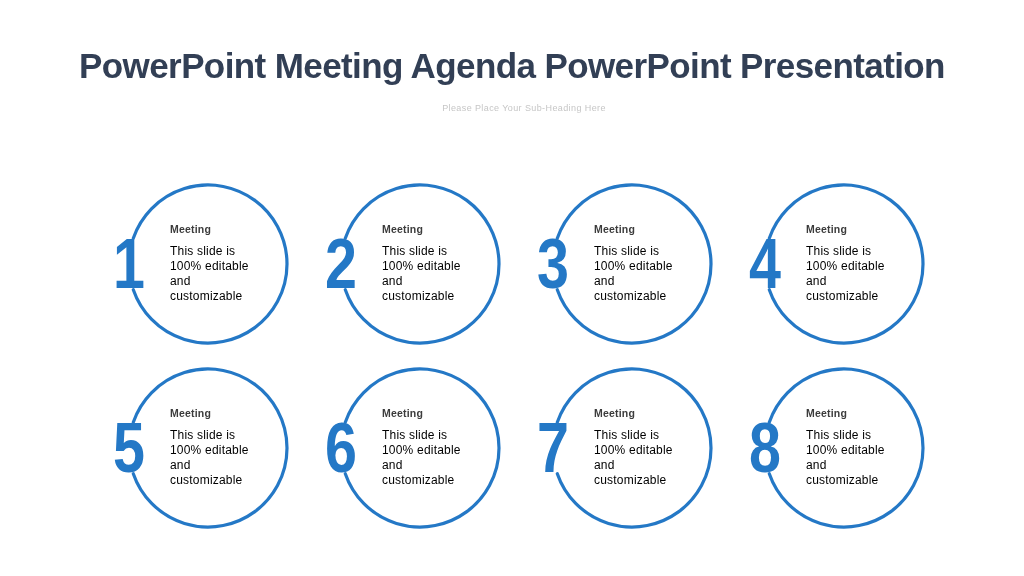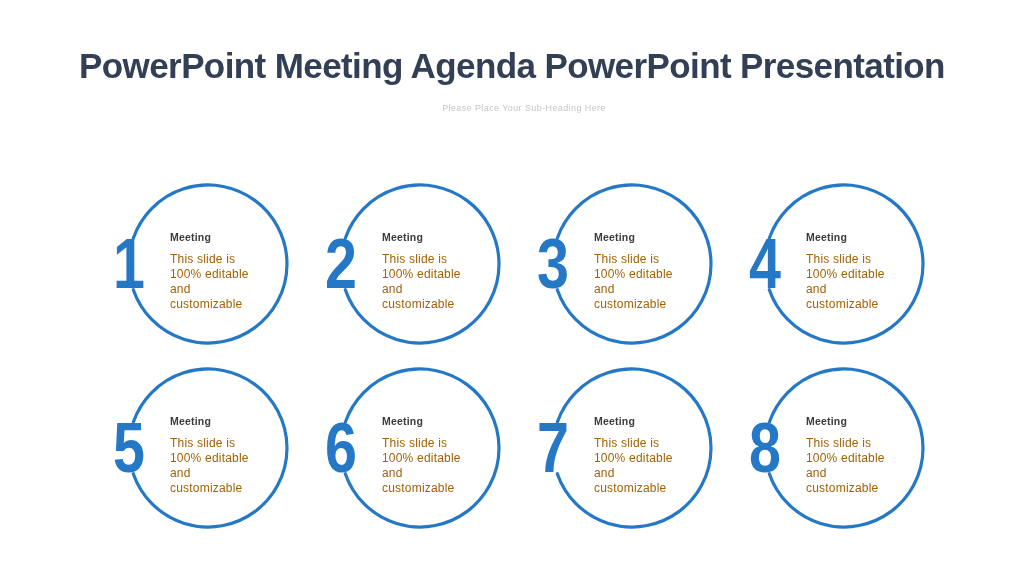--- a/index.html
+++ b/index.html
@@ -63,35 +63,35 @@
     transform: translate(-50%, -50%) scaleX(0.82);
     font-size: 70px;
     line-height: 1;
     font-weight: 700;
     color: #2478C6;
     white-space: nowrap;
   }
   .content {
     position: absolute;
     left: 47px;
-    top: 52px;
+    top: 44px;
     width: 96px;
   }
   .label {
     font-size: 10.5px;
     font-weight: 700;
     letter-spacing: 0.2px;
     color: #3C3C3C;
     margin: 0 0 9px 0;
   }
   .desc {
     font-size: 12px;
     line-height: 15px;
     letter-spacing: 0.2px;
-    color: #a16207;
+    color: #000000;
   }
 </style>
 </head>
 <body>
 
 <div class="slide">
 
   <div class="title">PowerPoint Meeting Agenda PowerPoint Presentation</div>
   <div class="subtitle">Please Place Your Sub-Heading Here</div>
 

